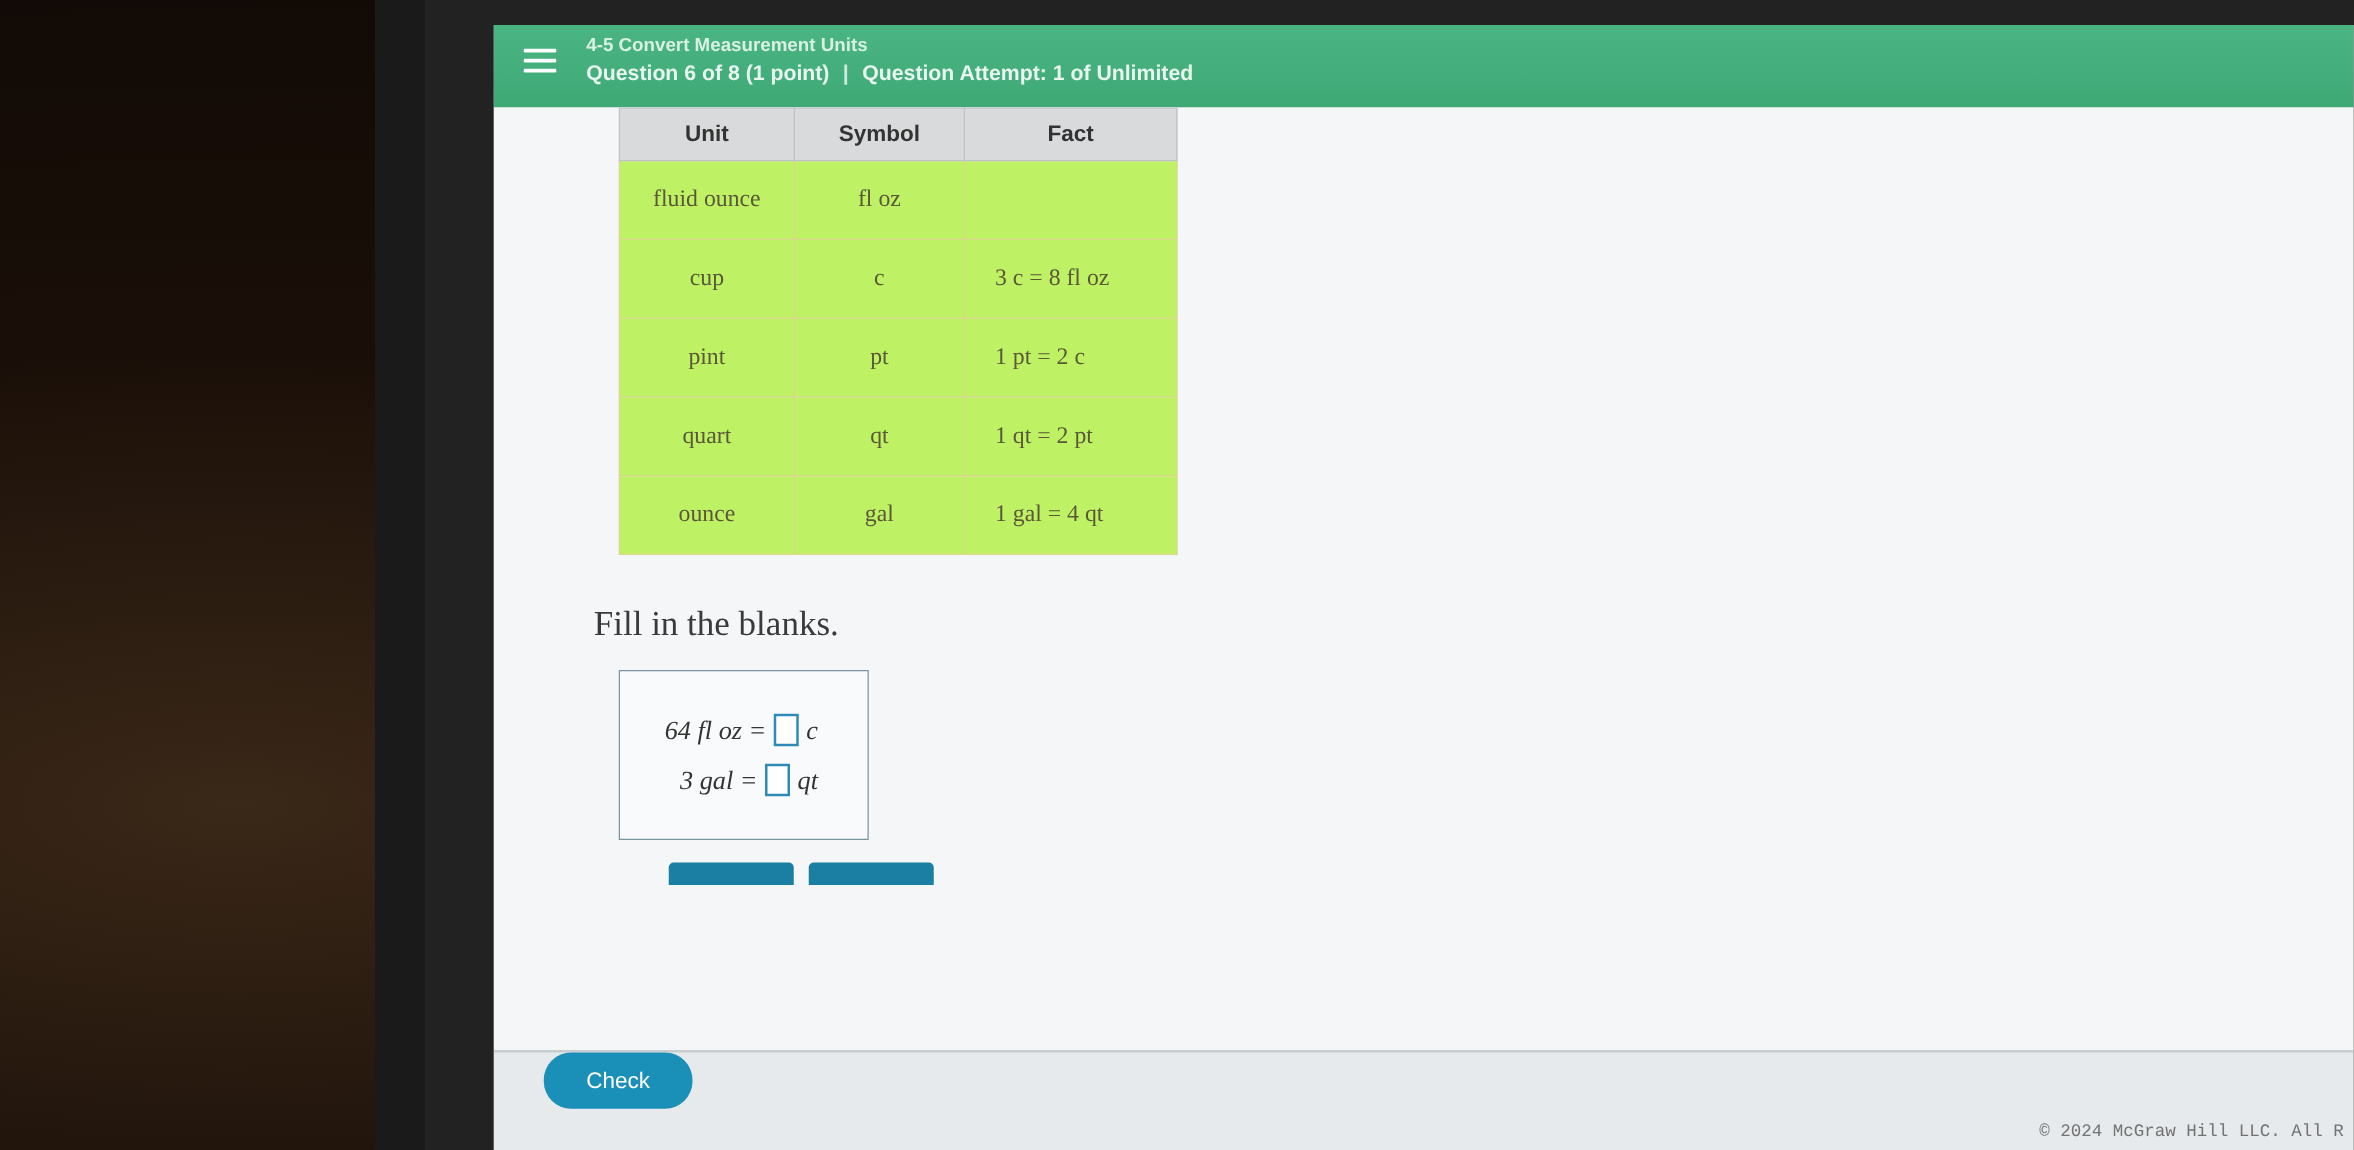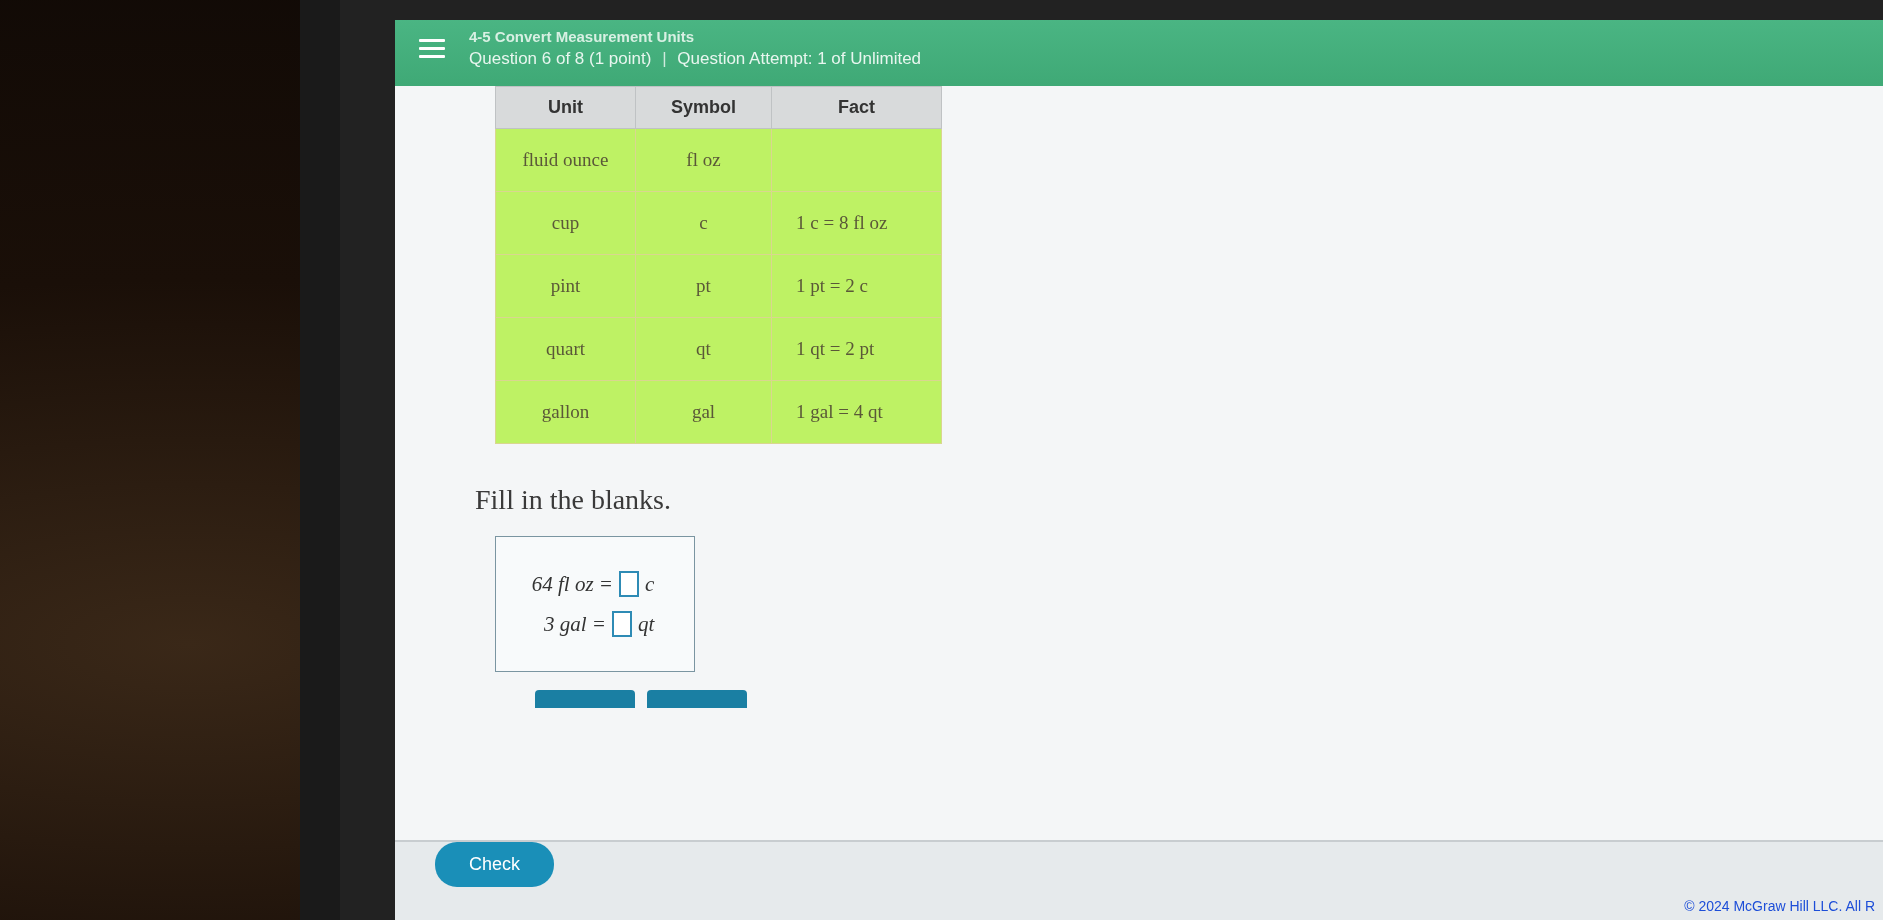--- a/index.html
+++ b/index.html
@@ -60,21 +60,21 @@
   }
   .header-text .line1 {
     font-size: 15px;
     color: #d8f0e3;
     font-weight: 600;
     margin-bottom: 4px;
   }
   .header-text .line2 {
     font-size: 17px;
     color: #e8f6ef;
-    font-weight: 400;
+    font-weight: 700;
   }
   .header-text .sep { color:#cfeadd; padding:0 6px; }
   .content {
     padding: 0 0 0 80px;
     background: #f4f6f7;
     height: calc(100% - 66px - 80px);
     overflow: auto;
     position: relative;
   }
   table.ref {
@@ -166,21 +166,22 @@
     padding: 12px 34px;
     font-size: 18px;
     font-weight: 500;
     cursor: pointer;
   }
   .copyright {
     position:absolute;
     right: 8px;
     bottom: 6px;
     font-size: 14px;
-    color: #1d4ed8;
+    color: #737373;
+    font-family: Liberation Mono, monospace;
   }
 </style>
 </head>
 <body>
 
 <div class="photo-bg"></div>
 <div class="screen-bezel"></div>
 
 <div class="screen">
 
@@ -212,34 +213,34 @@
       </thead>
       <tbody>
         <tr>
           <td class="unit-col">fluid ounce</td>
           <td class="sym-col">fl oz</td>
           <td class="fact-col"></td>
         </tr>
         <tr>
           <td class="unit-col">cup</td>
           <td class="sym-col">c</td>
-          <td class="fact-col">1 c = 8 fl oz</td>
+          <td class="fact-col">3 c = 8 fl oz</td>
         </tr>
         <tr>
           <td class="unit-col">pint</td>
           <td class="sym-col">pt</td>
           <td class="fact-col">1 pt = 2 c</td>
         </tr>
         <tr>
           <td class="unit-col">quart</td>
           <td class="sym-col">qt</td>
           <td class="fact-col">1 qt = 2 pt</td>
         </tr>
         <tr>
-          <td class="unit-col">gallon</td>
+          <td class="unit-col">ounce</td>
           <td class="sym-col">gal</td>
           <td class="fact-col">1 gal = 4 qt</td>
         </tr>
       </tbody>
     </table>
 
     <div class="prompt">Fill in the blanks.</div>
 
     <div class="answer-box">
       <div class="eq-row">

